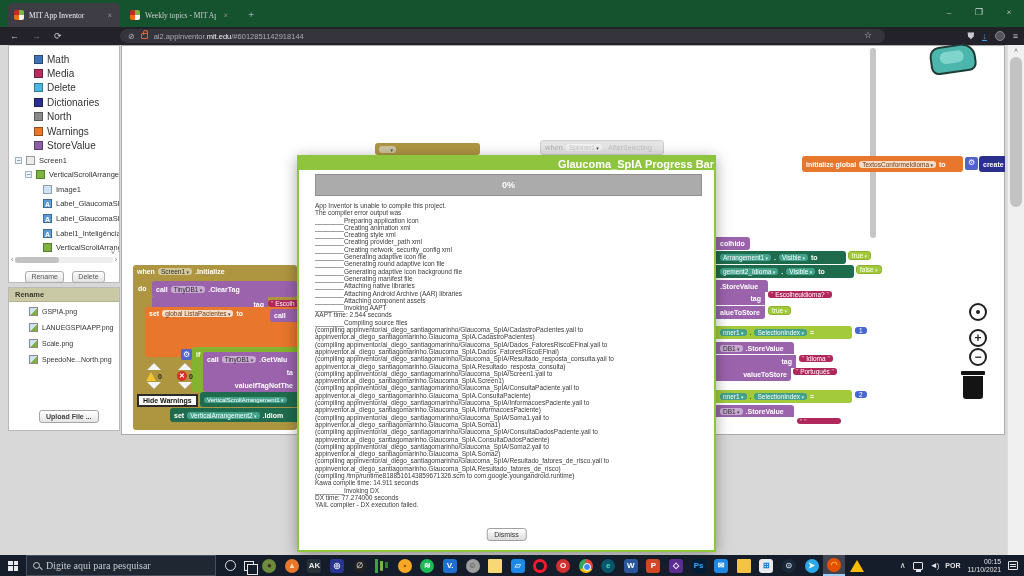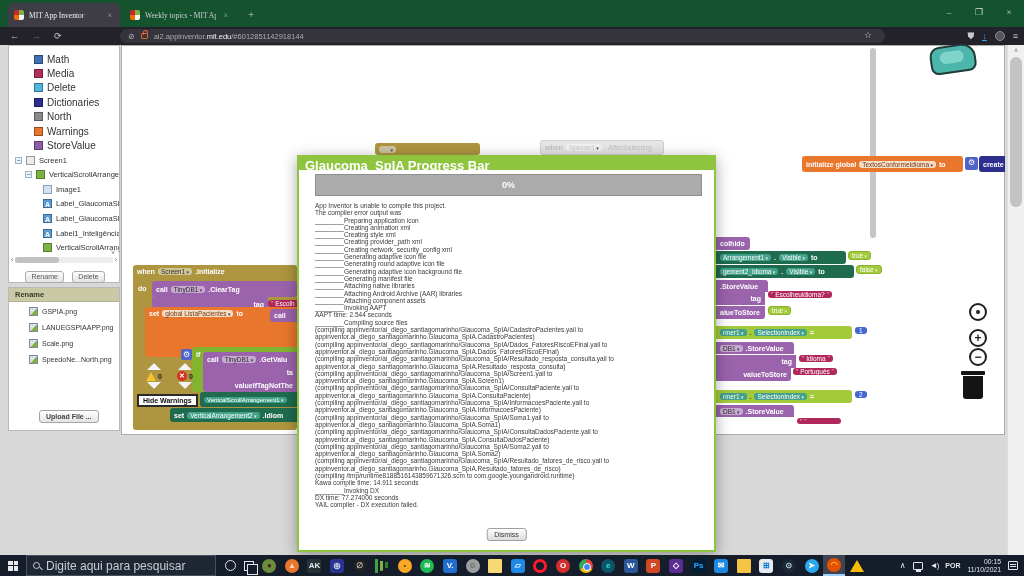--- a/index.html
+++ b/index.html
@@ -123,37 +123,37 @@
   .trash .lid { width:24px; height:4px; background:#141414; margin:0 auto; border-radius:1px; }
   .trash .lid:before { content:""; display:block; width:10px; height:3px; background:#141414; margin:-3px auto 0; border-radius:2px 2px 0 0; }
   .trash .body { width:20px; height:23px; background:#141414; margin:1px auto 0; border-radius:0 0 3px 3px; }
   .backpack { position:absolute; left:930px; top:0px; width:46px; height:28px; background:#4DB6AC;
               border:2px solid #1F3B37; border-radius:10px 14px 8px 8px; transform:rotate(-8deg); }
   .backpack:before { content:""; position:absolute; left:8px; top:4px; width:24px; height:12px; background:#7FD4CB; border-radius:8px; }
 
   
   .dialog { position:absolute; left:297px; top:110px; width:419px; height:397px; background:#fff;
             border:2px solid #8FC43F; box-shadow:0 3px 14px rgba(0,0,0,.35); }
-  .dlg-head { height:13px; background:#8FC43F; color:#fff; font-size:13px; font-weight:bold; padding:1px 0 0 6px; }
+  .dlg-head { height:13px; background:#8FC43F; color:#fff; font-size:11px; font-weight:bold; padding:1px 0 0 6px;text-align:right; }
   .progress { position:absolute; left:16px; top:17px; width:387px; height:22px; border:1px solid #8F8F8F; background:#ABABAB; }
   .progress .label { text-align:center; font-size:9px; font-weight:bold; color:#FDFDFD; line-height:20px; }
   .dlg-log { position:absolute; left:16px; top:45px; width:388px; font-size:6.5px; line-height:7.3px; color:#3A3A3A; }
   .dismiss { position:absolute; left:50%; transform:translateX(-50%); top:371px; font-size:7px; color:#333;
              background:linear-gradient(#FFF,#DCDCDC); border:1px solid #9F9F9F; border-radius:3px; padding:2px 7px; }
 
   
   .taskbar { position:absolute; left:0; top:555px; width:1024px; height:21px; background:#151C2A; display:flex; align-items:center; }
   .startbtn { width:26px; height:21px; display:flex; align-items:center; justify-content:center; }
   .winlogo { width:10px; height:10px; display:grid; grid-template-columns:4.5px 4.5px; grid-gap:1px; }
   .winlogo span { background:#E8EAED; }
   .search { width:190px; height:21px; background:#1F2733; border:1px solid #47505F; display:flex; align-items:center; padding:0 6px; }
   .mag { position:relative; width:7px; height:7px; border:1.3px solid #C9CDD4; border-radius:50%; margin-right:6px; flex:none; }
   .mag:before { content:""; position:absolute; left:5px; top:5px; width:4px; height:1.3px; background:#C9CDD4; transform:rotate(45deg); }
-  .search input { background:transparent; border:none; outline:none; color:#C9CDD4; font-size:12px; width:160px;
-                  font-family:Liberation Sans, sans-serif; }
+  .search input { background:transparent; border:none; outline:none; color:#C9CDD4; font-size:10px; width:160px;
+                  font-family:Liberation Serif, serif; }
   .search input::placeholder { color:#C9CDD4; }
   .cortana { width:11px; height:11px; border:1.6px solid #E4E6EB; border-radius:50%; margin:0 8px 0 9px; }
   .taskview { position:relative; width:10px; height:10px; border:1.3px solid #E4E6EB; margin-right:4px; background:#151C2A; }
   .taskview:before { content:""; position:absolute; left:2px; top:2px; width:9px; height:9px; border:1.3px solid #E4E6EB; background:#151C2A; }
   .tb-icons { display:flex; align-items:center; height:21px; }
   .tb-slot { width:22.6px; height:21px; display:flex; align-items:center; justify-content:center; }
   .tb-slot.active { background:rgba(255,255,255,.18); border-bottom:2px solid #9ECFFF; }
   .tbi { width:14px; height:14px; display:flex; align-items:center; justify-content:center;
          font-size:8px; font-weight:bold; overflow:hidden; }
   .tbi.circle { border-radius:50%; }

